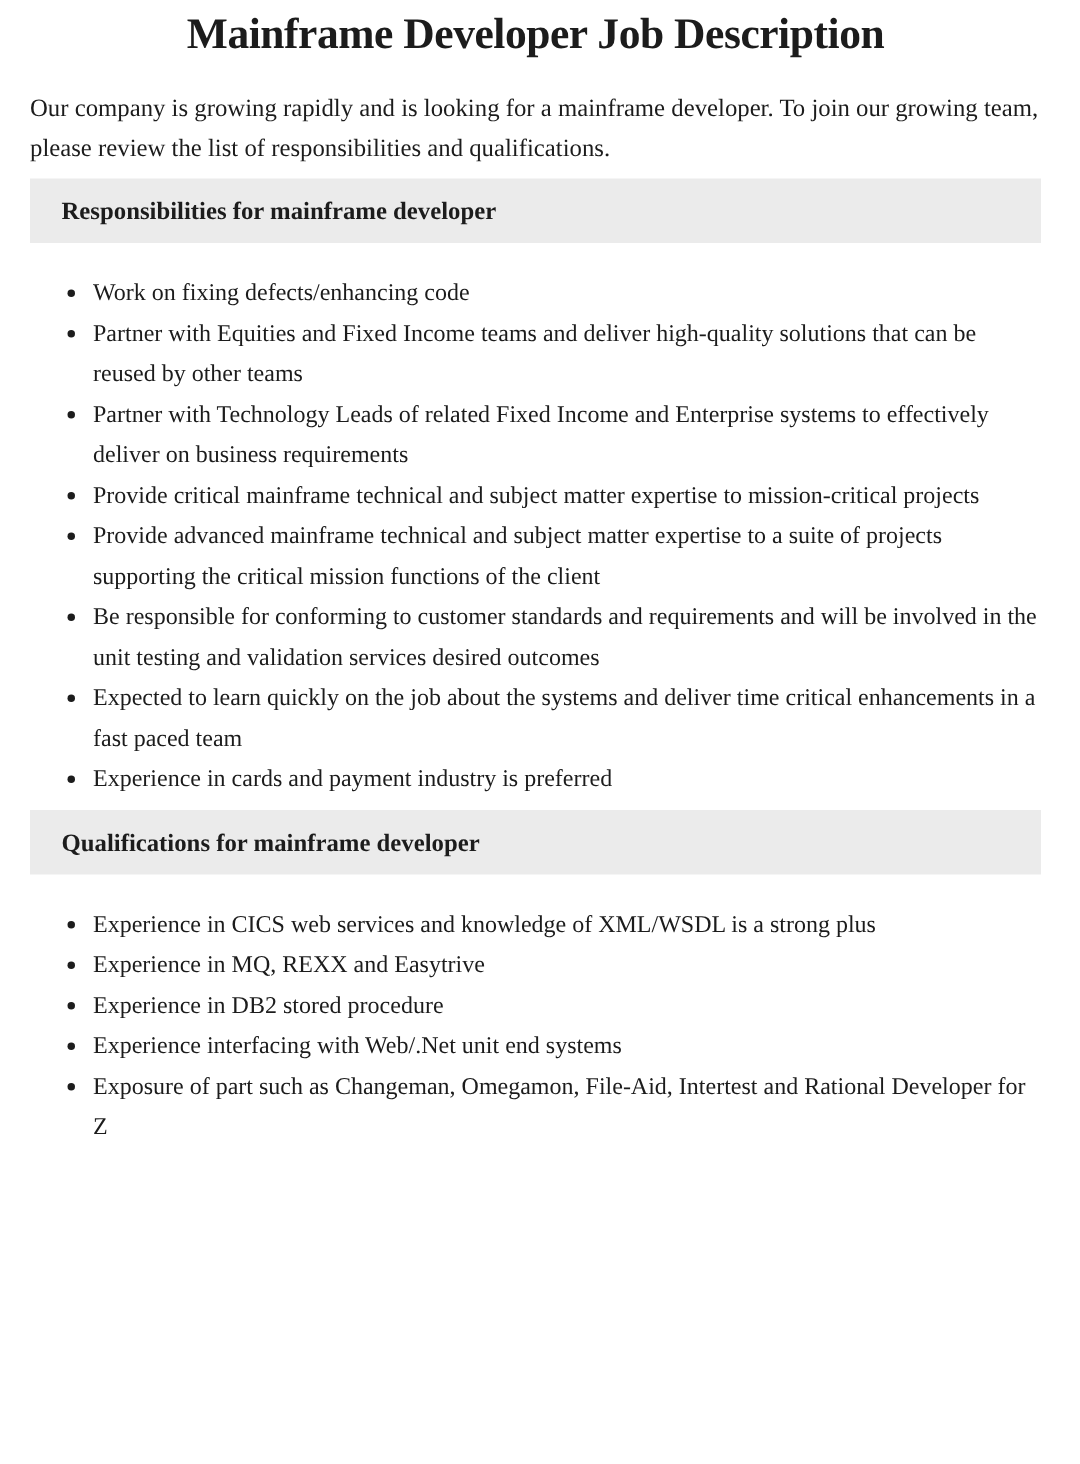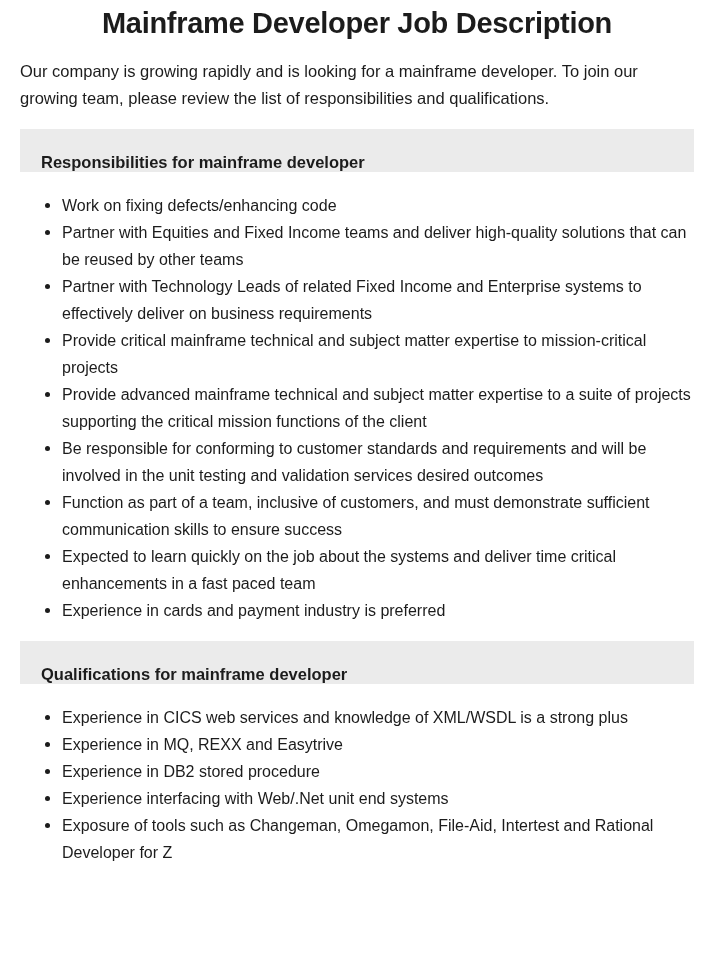--- a/index.html
+++ b/index.html
@@ -12,41 +12,42 @@
     background: var(--page-bg, #ffffff);
     color: var(--text, #1c1c1c);
     font-family: "Liberation Sans", sans-serif;
     overflow: hidden;
     -webkit-font-smoothing: antialiased;
   }
   .page {
     padding: 0 6px 0 20px;
     box-sizing: border-box;
     width: 700px;
+    font-family: Liberation Serif, serif;
   }
   .title {
     margin: 0;
     padding-top: 5px;
     font-size: 29px;
     line-height: 36px;
     font-weight: 700;
     text-align: center;
     letter-spacing: -0.3px;
   }
   .intro {
     margin: 17px 0 0 0;
     font-size: 16.5px;
     line-height: 27px;
   }
   .section-header {
-    margin-top: 17px;
+    margin-top: 7px;
     height: 43px;
     background: var(--section-header-bg, #ebebeb);
     display: flex;
-    align-items: flex-end;
+    align-items: center;
     padding-left: 21px;
     font-size: 16.5px;
     font-weight: 700;
   }
   .bullet-list {
     list-style: none;
     margin: 20px 0 0 0;
     padding: 0;
     font-size: 16px;
     line-height: 27px;
@@ -79,32 +80,31 @@
     <div class="section-header">
       <span>Responsibilities for mainframe developer</span>
     </div>
     <ul class="bullet-list">
         <li>Work on fixing defects/enhancing code</li>
         <li>Partner with Equities and Fixed Income teams and deliver high-quality solutions that can be reused by other teams</li>
         <li>Partner with Technology Leads of related Fixed Income and Enterprise systems to effectively deliver on business requirements</li>
         <li>Provide critical mainframe technical and subject matter expertise to mission-critical projects</li>
         <li>Provide advanced mainframe technical and subject matter expertise to a suite of projects supporting the critical mission functions of the client</li>
         <li>Be responsible for conforming to customer standards and requirements and will be involved in the unit testing and validation services desired outcomes</li>
-        <li>Function as part of a team, inclusive of customers, and must demonstrate sufficient communication skills to ensure success</li>
         <li>Expected to learn quickly on the job about the systems and deliver time critical enhancements in a fast paced team</li>
         <li>Experience in cards and payment industry is preferred</li>
       </ul>
   </section>
 
   <section>
     <div class="section-header">
       <span>Qualifications for mainframe developer</span>
     </div>
     <ul class="bullet-list">
         <li>Experience in CICS web services and knowledge of XML/WSDL is a strong plus</li>
         <li>Experience in MQ, REXX and Easytrive</li>
         <li>Experience in DB2 stored procedure</li>
         <li>Experience interfacing with Web/.Net unit end systems</li>
-        <li>Exposure of tools such as Changeman, Omegamon, File-Aid, Intertest and Rational Developer for Z</li>
+        <li>Exposure of part such as Changeman, Omegamon, File-Aid, Intertest and Rational Developer for Z</li>
       </ul>
   </section>
 
 </div>
 
 </body></html>

